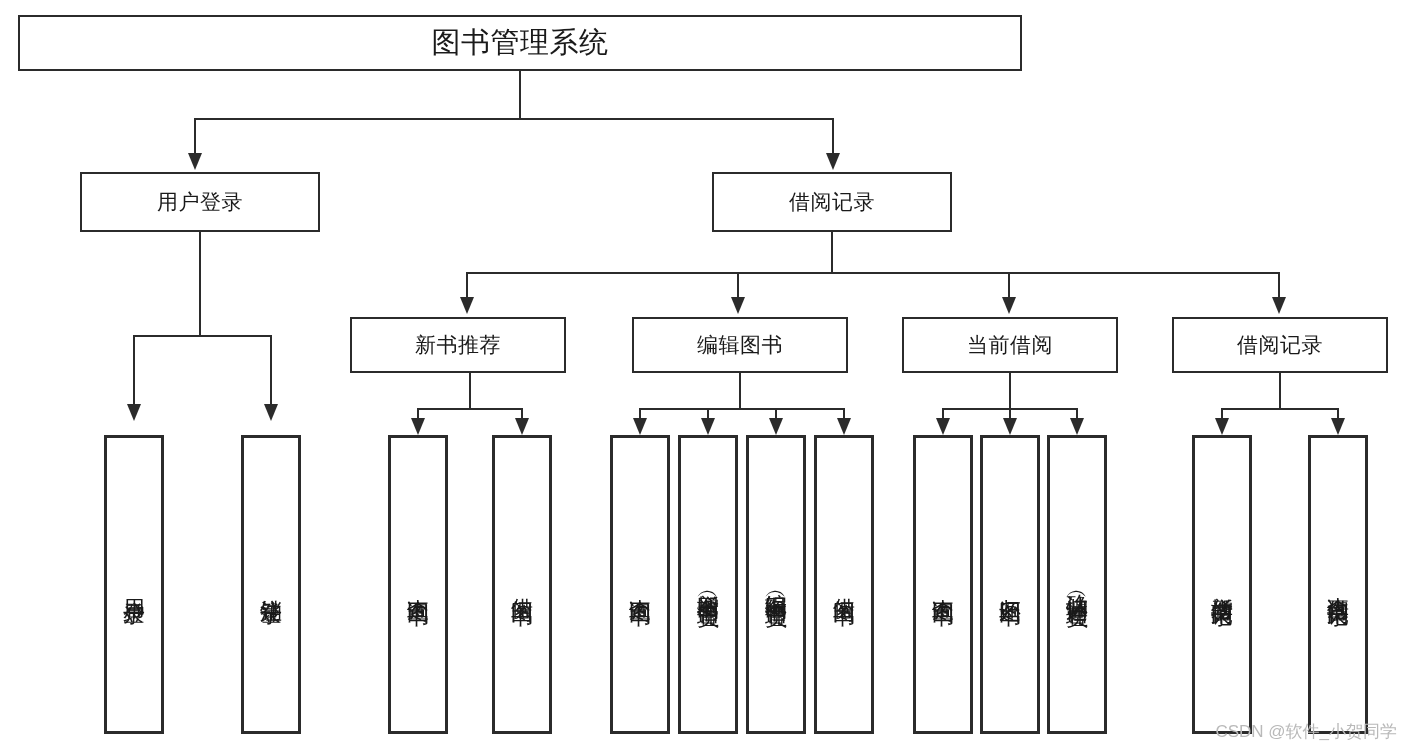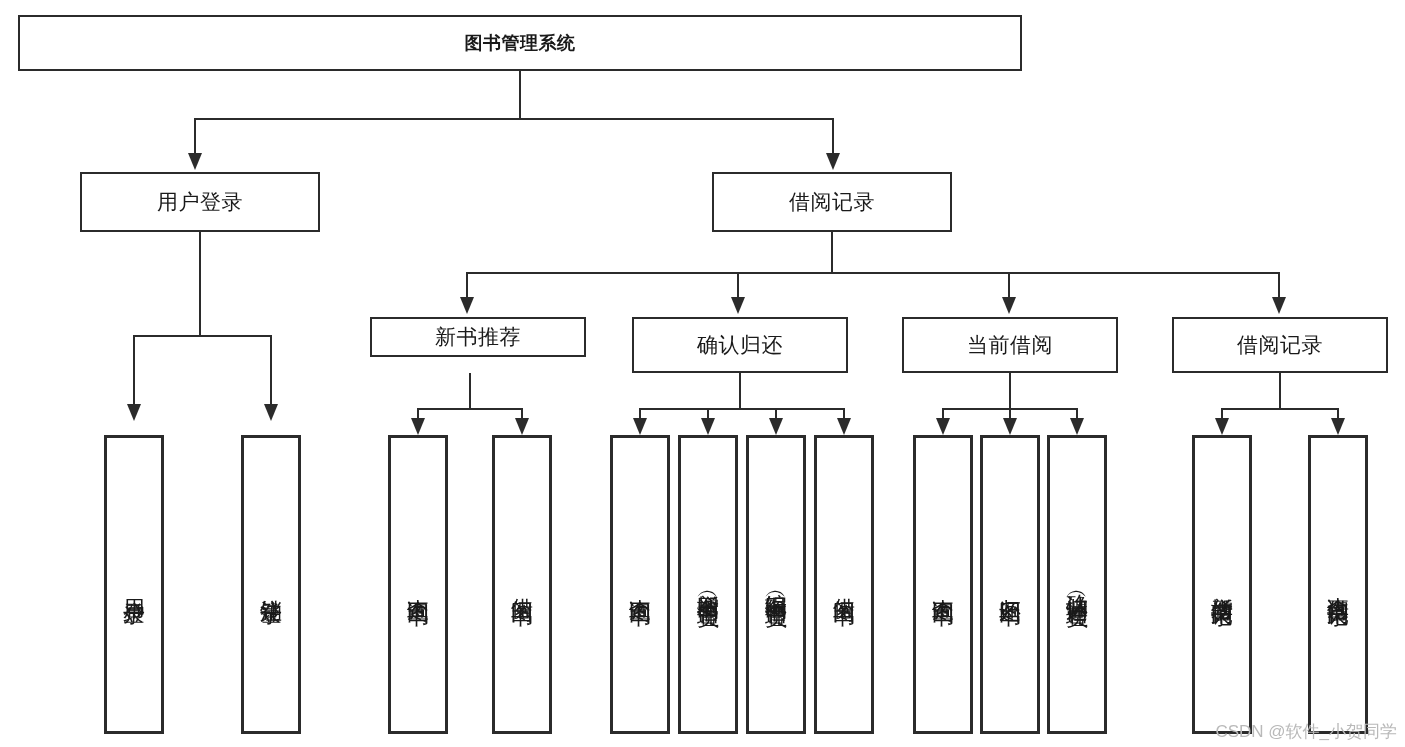--- a/index.html
+++ b/index.html
@@ -32,22 +32,21 @@
     font-size: 21px;
     line-height: 1.15;
     letter-spacing: 0.5px;
     white-space: nowrap;
   }
   
   .node.root {
     border-width: 2px;
   }
   .node.root .label {
-    font-size: 18px;
-    font-weight: bold;
+    font-size: 29px;
   }
   .node.level2 .label {
     font-size: 21px;
   }
   
   .node.leaf {
     border-width: 3px;
     align-items: center;
     justify-content: center;
     padding: 4px 0;
@@ -130,25 +129,25 @@
 
   <div class="conn vline" style="left:737px; top:272px; width:2px; height:28px;"></div>
   <div class="arrow" style="left:731px; top:297px;"></div>
 
   <div class="conn vline" style="left:1008px; top:272px; width:2px; height:28px;"></div>
   <div class="arrow" style="left:1002px; top:297px;"></div>
 
   <div class="conn vline" style="left:1278px; top:272px; width:2px; height:28px;"></div>
   <div class="arrow" style="left:1272px; top:297px;"></div>
 
-  <div class="node level2" style="left:370px; top:317px; width:216px; height:40px;">
+  <div class="node level2" style="left:350px; top:317px; width:216px; height:56px;">
     <span class="label">新书推荐</span>
   </div>
   <div class="node level2" style="left:632px; top:317px; width:216px; height:56px;">
-    <span class="label">确认归还</span>
+    <span class="label">编辑图书</span>
   </div>
   <div class="node level2" style="left:902px; top:317px; width:216px; height:56px;">
     <span class="label">当前借阅</span>
   </div>
   <div class="node level2" style="left:1172px; top:317px; width:216px; height:56px;">
     <span class="label">借阅记录</span>
   </div>
 
   <div class="conn vline" style="left:469px; top:373px; width:2px; height:37px;"></div>
   <div class="conn hline" style="left:417px; top:408px; width:106px; height:2px;"></div>

